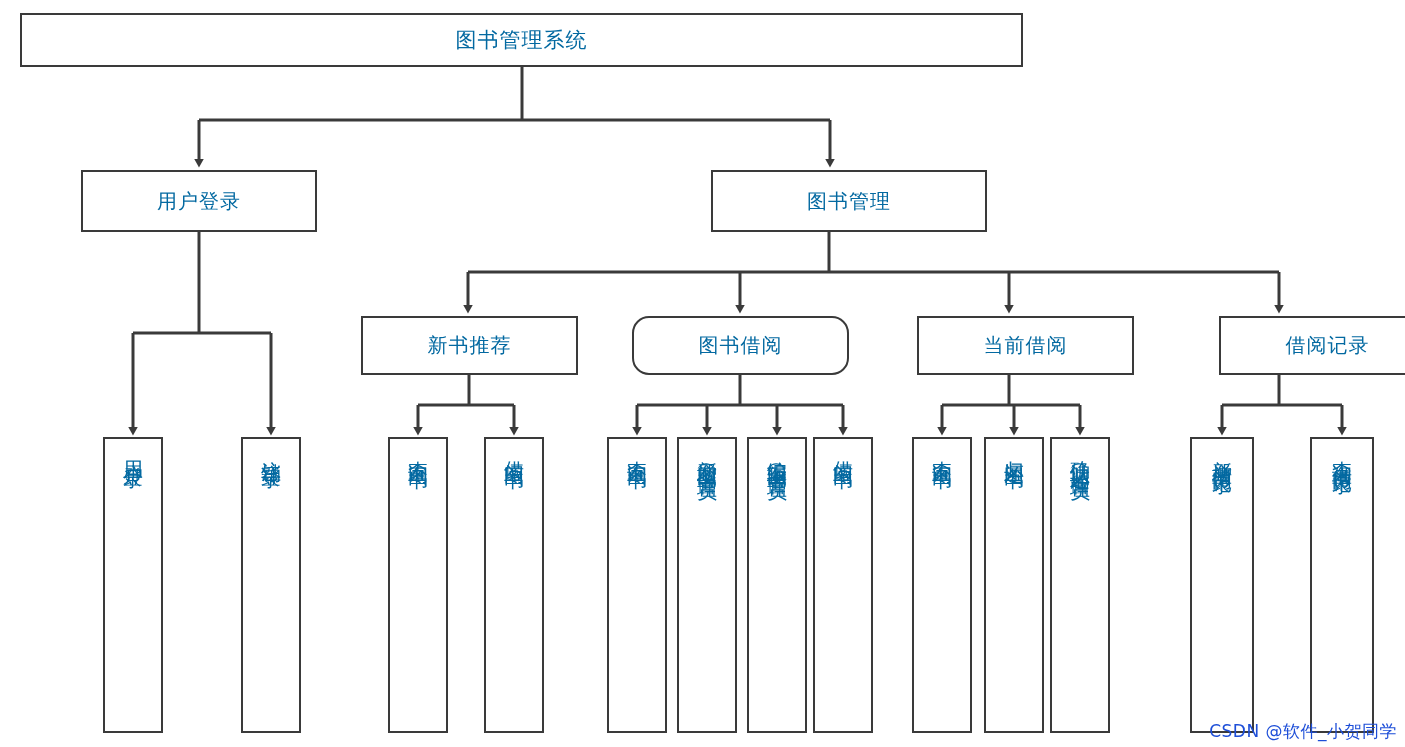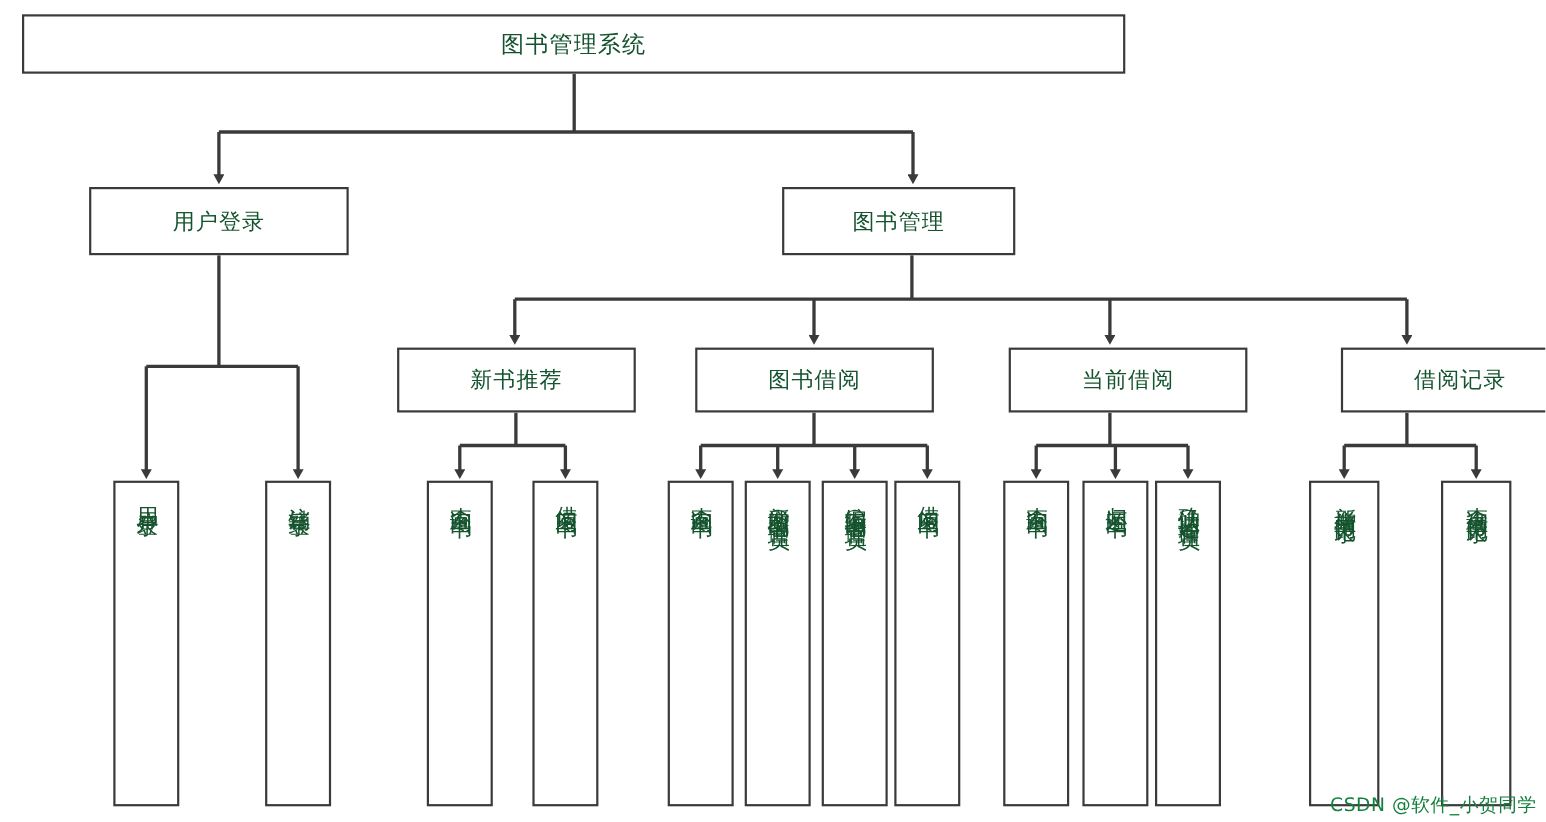--- a/index.html
+++ b/index.html
@@ -27,21 +27,21 @@
     pointer-events: none;
   }
   .node {
     position: absolute;
     box-sizing: border-box;
     background: #ffffff;
     border: 2px solid #3a3a3a;
     display: flex;
     align-items: center;
     justify-content: center;
-    color: #14532d;
+    color: #0369a1;
     z-index: 2;
   }
   .node-root {
     font-size: 21px;
   }
   .node-l1 {
     font-size: 20px;
   }
   .node-l2 {
     font-size: 20px;
@@ -63,21 +63,21 @@
   .hlabel {
     white-space: nowrap;
     letter-spacing: 1px;
     display: block;
   }
   #watermark {
     position: absolute;
     right: 8px;
     bottom: 4px;
     font-size: 17px;
-    color: #15803d;
+    color: #1d4ed8;
     letter-spacing: 0.5px;
     white-space: nowrap;
     z-index: 5;
     font-family: "DejaVu Sans", sans-serif;
   }
 </style>
 </head>
 <body>
 
 <div id="diagram-canvas">
@@ -144,28 +144,28 @@
     </g>
   </svg>
 
   <div class="node node-root" style="left:20px; top:13px; width:1003px; height:54px;">
     <span class="hlabel">图书管理系统</span>
   </div>
 
   <div class="node node-l1" style="left:81px; top:170px; width:236px; height:62px;">
     <span class="hlabel">用户登录</span>
   </div>
-  <div class="node node-l1" style="left:711px; top:170px; width:212px; height:62px;">
+  <div class="node node-l1" style="left:711px; top:170px; width:276px; height:62px;">
     <span class="hlabel">图书管理</span>
   </div>
 
   <div class="node node-l2" style="left:361px; top:316px; width:217px; height:59px;">
     <span class="hlabel">新书推荐</span>
   </div>
-  <div class="node node-l2" style="left:632px; top:316px; width:217px; height:59px;">
+  <div class="node node-l2" style="left:632px; top:316px; width:217px; height:59px;border-radius:17px;">
     <span class="hlabel">图书借阅</span>
   </div>
   <div class="node node-l2" style="left:901px; top:316px; width:217px; height:59px;margin-left:16px;">
     <span class="hlabel">当前借阅</span>
   </div>
   <div class="node node-l2" style="left:1171px; top:316px; width:217px; height:59px;margin-left:48px;">
     <span class="hlabel">借阅记录</span>
   </div>
 
   <div class="node node-leaf" style="left:103px; top:437px; width:60px; height:296px;">

